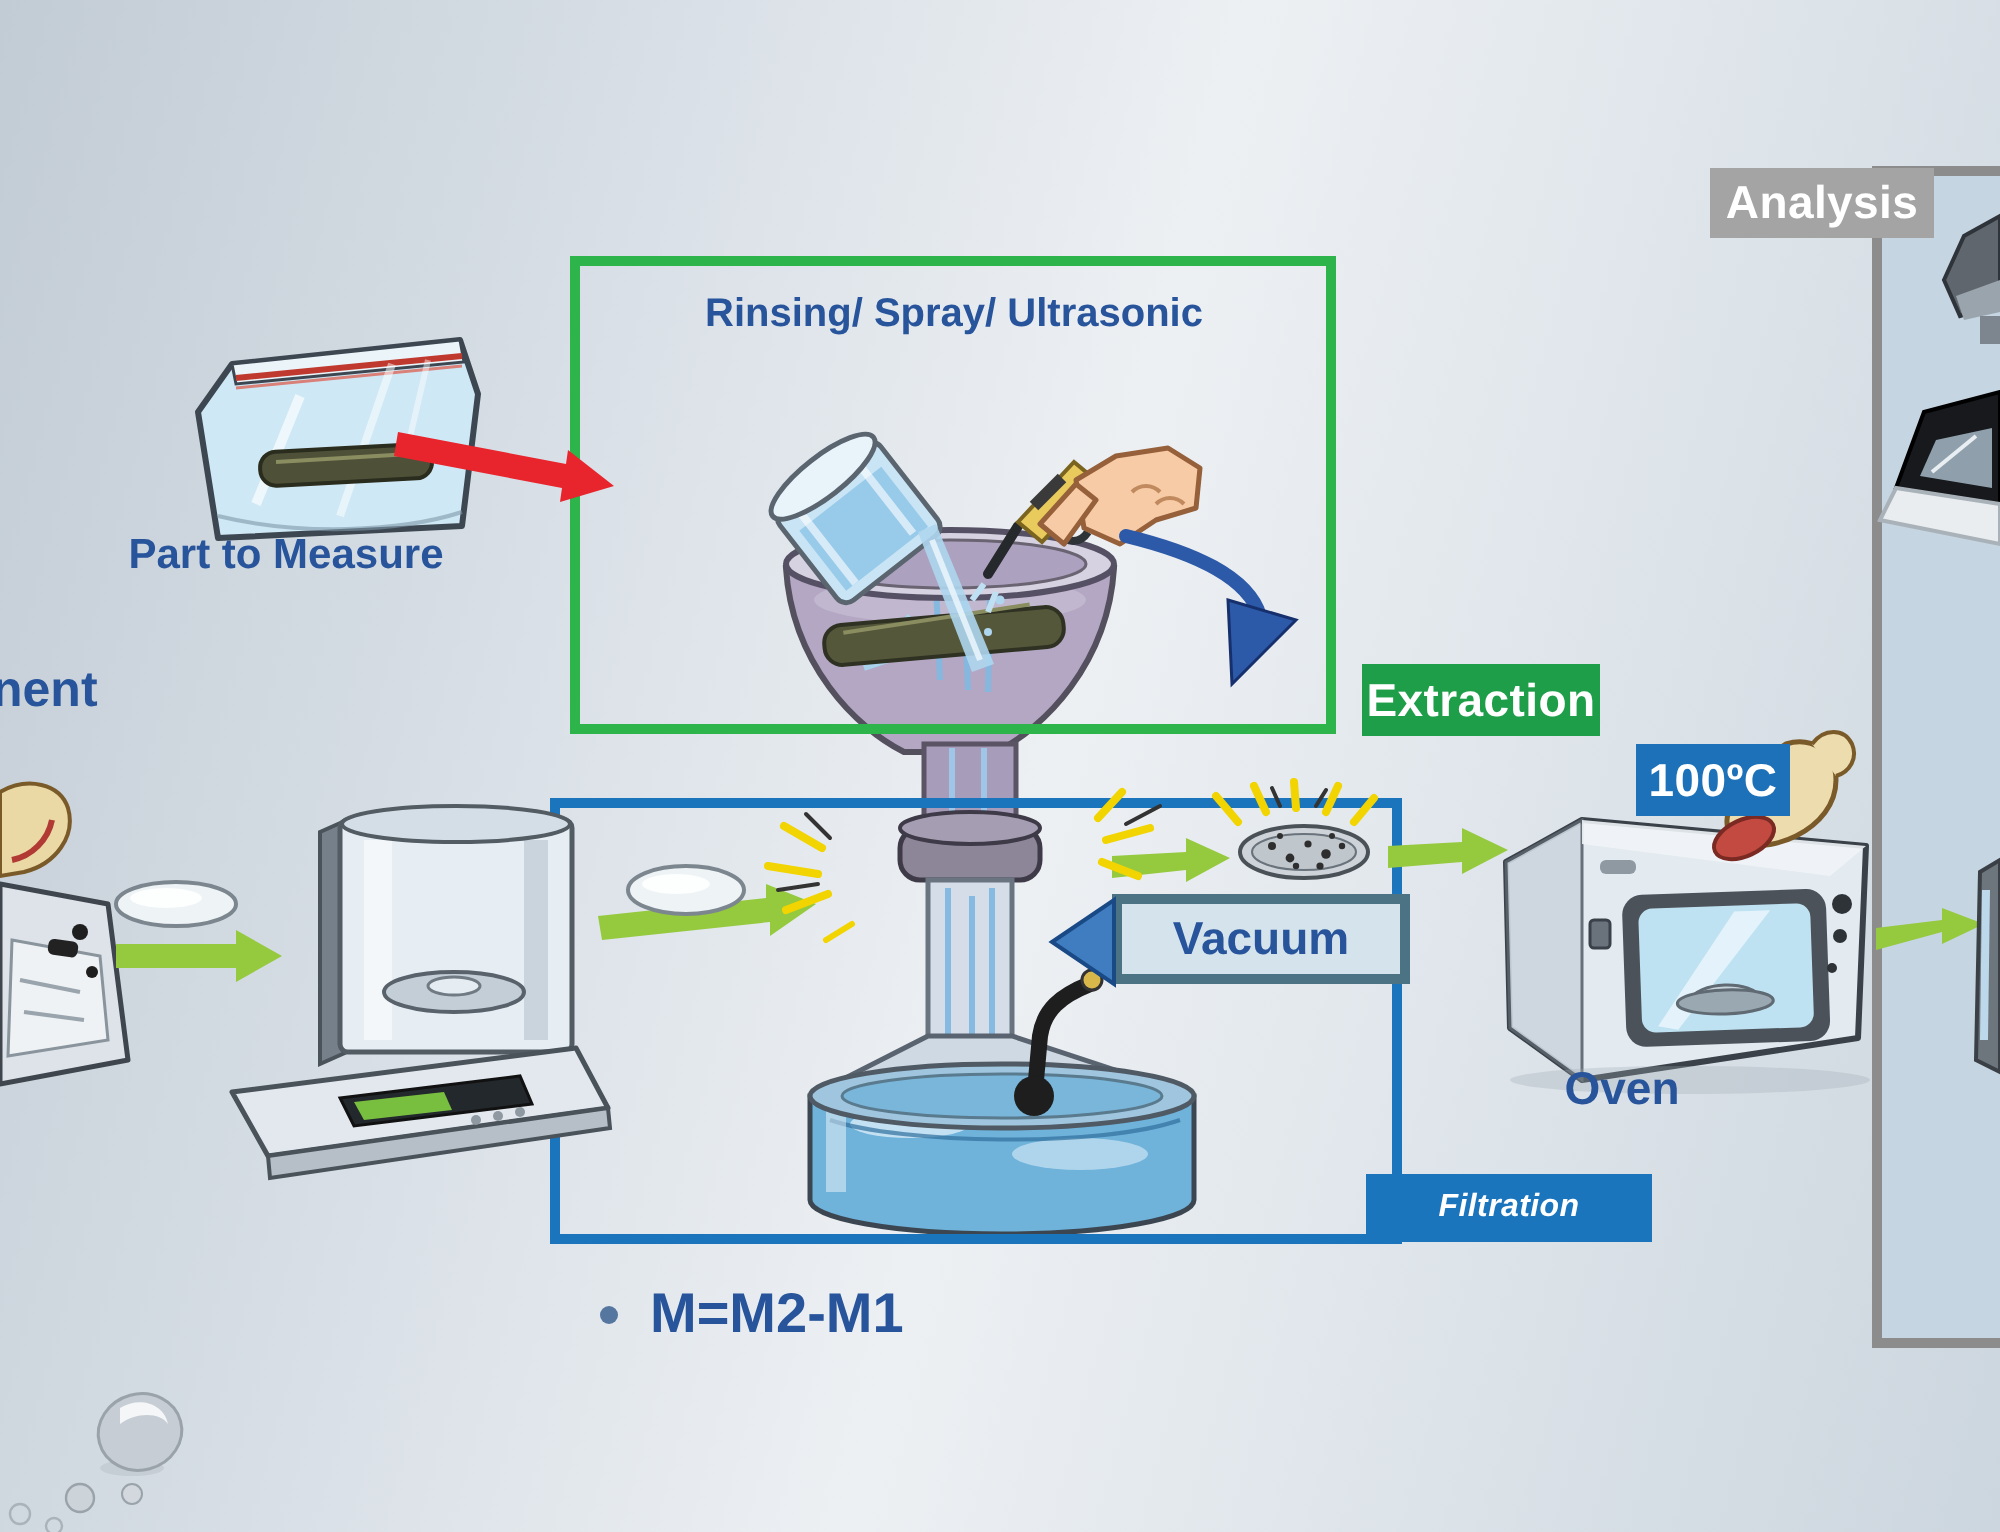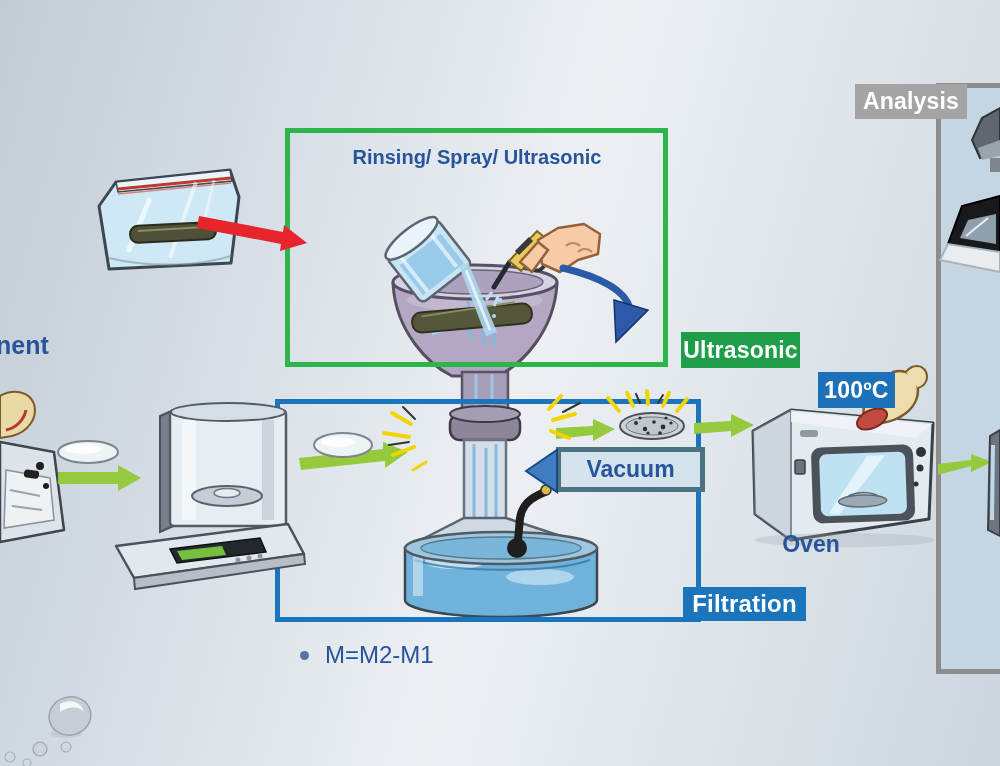--- a/index.html
+++ b/index.html
@@ -15,31 +15,31 @@
     display:flex;align-items:center;justify-content:center;
     font-size:23px;font-weight:600;z-index:5;letter-spacing:.2px;
   }
   .blue-text{position:absolute;color:#27549b;z-index:5;}
   #analysis-box{left:936px;top:83px;width:120px;height:591px;border:5px solid #8c8c8c;background:#c5d5e2;z-index:1;}
   #extraction-box{left:285px;top:128px;width:383px;height:239px;border:5px solid #2db44b;z-index:3;}
   #filtration-box{left:275px;top:399px;width:426px;height:223px;border:5px solid #1b75bc;z-index:3;}
   #vacuum-box{left:556px;top:447px;width:149px;height:45px;border:5px solid #4c7383;background:#d5e4ec;z-index:5;
     display:flex;align-items:center;justify-content:center;color:#27549b;font-size:23px;font-weight:600;}
   #badge-extraction{left:681px;top:332px;width:119px;height:36px;background:#1f9e4a;}
-  #badge-filtration{left:683px;top:587px;width:123px;height:34px;background:#1b75bc;font-size:24px;}
+  #badge-filtration{left:683px;top:587px;width:143px;height:34px;background:#1b75bc;font-size:16px;font-style:italic;}
   #badge-temp{left:818px;top:372px;width:77px;height:36px;background:#1d71b8;}
   #badge-analysis{left:855px;top:84px;width:112px;height:35px;background:#a4a4a4;}
   #label-part{left:48px;top:266px;width:190px;text-align:center;font-size:21px;font-weight:600;}
   #label-title{left:290px;top:146px;width:374px;text-align:center;font-size:20px;font-weight:700;}
   #label-weight{left:143px;top:560px;width:152px;text-align:center;font-size:23px;font-weight:700;}
   #label-oven{left:770px;top:531px;width:82px;text-align:center;font-size:23px;font-weight:700;}
   #label-fragment{left:-4px;top:331px;font-size:25px;font-weight:700;}
   #formula-row{left:300px;top:641px;display:flex;align-items:center;gap:16px;z-index:5;}
   #formula-bullet{width:9px;height:9px;border-radius:50%;background:#55769f;}
-  #formula-text{color:#27549b;font-size:24px;font-weight:400;}
+  #formula-text{color:#27549b;font-size:28px;font-weight:700;}
   svg{display:block;}
 </style>
 </head>
 <body>
 
 <div id="canvas">
 
   <div id="analysis-box" class="abs"></div>
 
   <svg class="layer" style="z-index:2" viewBox="0 0 1000 766">
@@ -262,28 +262,29 @@
       <ellipse cx="70" cy="716" rx="21" ry="19" transform="rotate(-15 70 716)" fill="#c6cdd4" stroke="#9aa2aa" stroke-width="1.5"></ellipse>
       <path d="M60,704 C70,698 82,702 84,712 C80,706 68,706 60,712 Z" fill="#f4f6f8"></path>
       <circle cx="40" cy="749" r="7" fill="#ccd3d9" stroke="#9aa2aa" stroke-width="1.2"></circle>
       <circle cx="66" cy="747" r="5" fill="#d2d8de" stroke="#9aa2aa" stroke-width="1"></circle>
       <circle cx="10" cy="757" r="5" fill="none" stroke="#aab2ba" stroke-width="1.2"></circle>
       <circle cx="27" cy="763" r="4" fill="none" stroke="#aab2ba" stroke-width="1.2"></circle>
     </g>
   </svg>
 
   <div id="badge-analysis" class="badge">Analysis</div>
-  <div id="badge-extraction" class="badge">Ultrasonic</div>
+  <div id="badge-extraction" class="badge">Extraction</div>
   <div id="badge-temp" class="badge">100ºC</div>
   <div id="badge-filtration" class="badge">Filtration</div>
 
   <div id="vacuum-box" class="abs">
     <span>Vacuum</span>
   </div>
 
+  <div id="label-part" class="blue-text">Part to Measure</div>
   <div id="label-title" class="blue-text">Rinsing/ Spray/ Ultrasonic</div>
   <div id="label-oven" class="blue-text">Oven</div>
   <div id="label-fragment" class="blue-text">nent</div>
 
   <div id="formula-row" class="abs">
     <span id="formula-bullet"></span>
     <span id="formula-text">M=M2-M1</span>
   </div>
 
   <svg class="layer" style="z-index:6" viewBox="0 0 1000 766">

